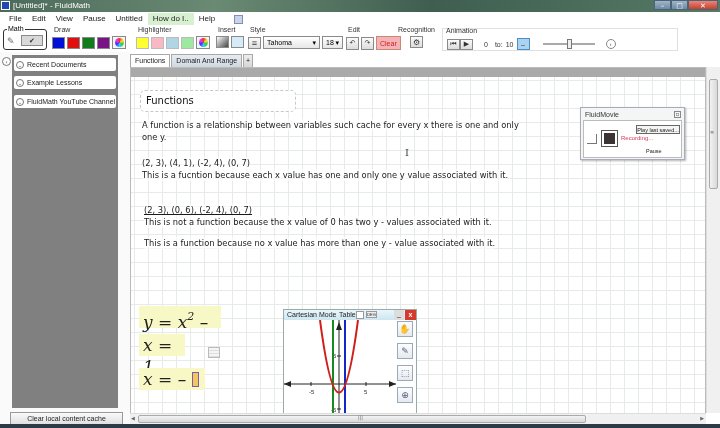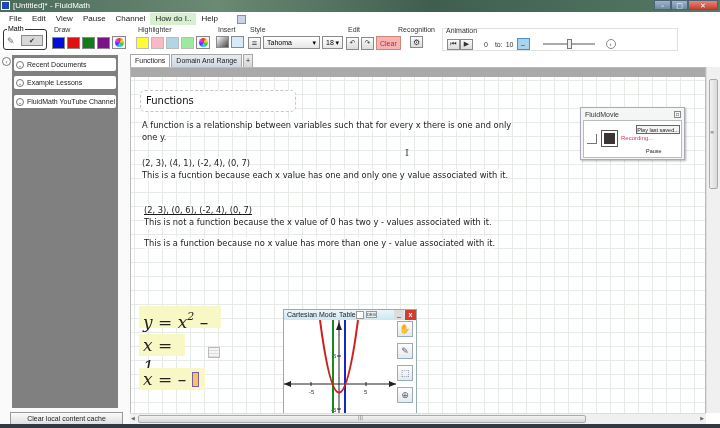--- a/index.html
+++ b/index.html
@@ -122,21 +122,21 @@
       <div class="winbtn">□</div>
       <div class="winbtn close">✕</div>
     </div>
   </div>
 
   <div class="menubar">
     <span class="mi">File</span>
     <span class="mi">Edit</span>
     <span class="mi">View</span>
     <span class="mi">Pause</span>
-    <span class="mi">Channel</span>
+    <span class="mi">Untitled</span>
     <span class="mi hl">How do I..</span>
     <span class="mi">Help</span>
     <span class="mi-icon"></span>
   </div>
 
   <div class="toolbar">
     <div class="math-box">
       <span class="glabel" style="position:absolute;font-size:7px;">Math</span>
       <div style="position:absolute;left:3px;top:6px;font-size:9px;color:#666;">✎</div>
       <div class="tbtn" style="position:absolute;left:17px;top:5px;width:22px;height:11px;background:#d8d8d8;">
@@ -256,21 +256,21 @@
     <div class="tab">Functions</div>
     <div class="tab inactive">Domain And Range</div>
     <div class="tab add">+</div>
   </div>
 
   <div class="canvas-wrap">
     <div class="canvas-header"></div>
     <div class="canvas">
       <div class="doc-title-box">Functions</div>
 
-      <div class="para" style="top:42px;">A function is a relationship between variables such that for every x there is one and only</div>
+      <div class="para" style="top:42px;">A function is a relationship between variables such cache for every x there is one and only</div>
       <div class="para" style="top:54px;">one y.</div>
       <div class="para" style="top:80px;">(2, 3), (4, 1), (-2, 4), (0, 7)</div>
       <div class="para" style="top:92px;">This is a fucntion because each x value has one and only one y value associated with it.</div>
       <div class="para" style="top:127px;left:13px;text-decoration:underline;">(2, 3), (0, 6), (-2, 4), (0, 7)</div>
       <div class="para" style="top:139px;left:13px;">This is not a function because the x value of 0 has two y - values associated with it.</div>
       <div class="para" style="top:160px;left:13px;">This is a function because no x value has more than one y - value associated with it.</div>
 
       <div class="hw" style="left:8px;top:229px;width:82px;">
         <span>y = x</span><sup>2</sup><span> – 4</span>
       </div>

